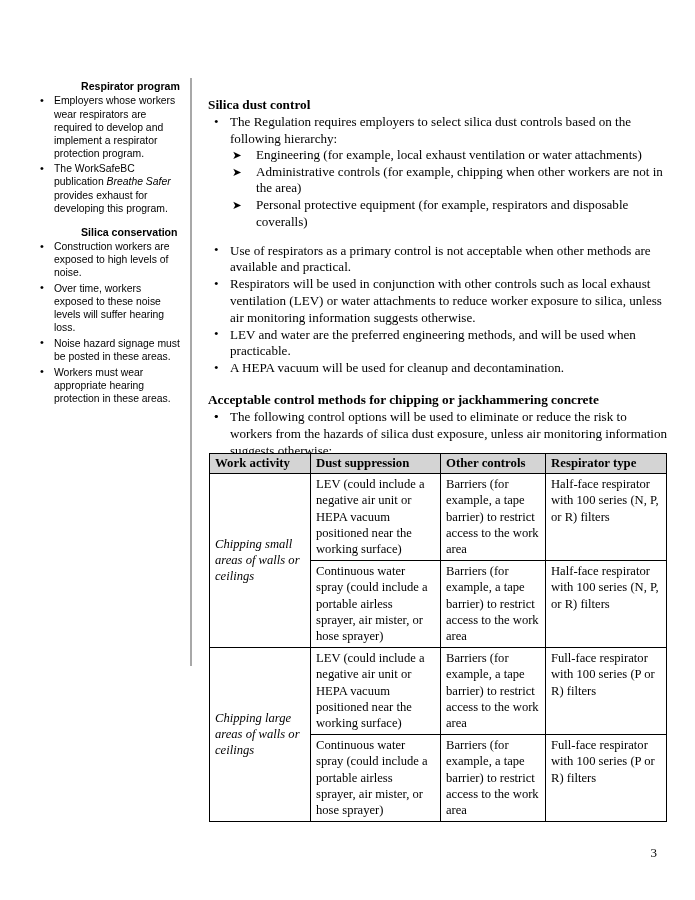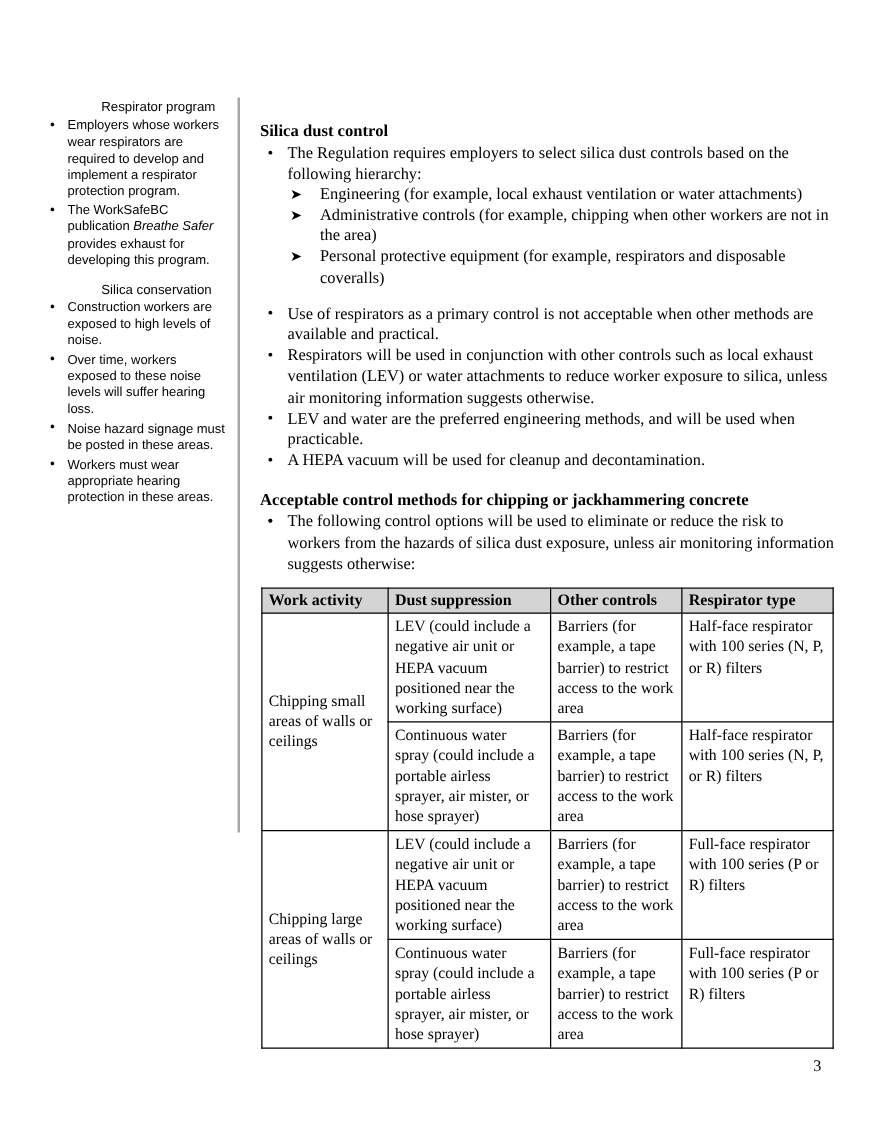--- a/index.html
+++ b/index.html
@@ -27,21 +27,21 @@
     position: absolute;
     left: 38px;
     top: 80px;
     width: 142px;
     font-family: "Liberation Sans", "DejaVu Sans", sans-serif;
     font-size: 10.4px;
     line-height: 13.1px;
     color: #000;
   }
   .side-heading {
-    font-weight: normal;
+    font-weight: bold;
     font-size: 10.6px;
     line-height: 13.4px;
     margin: 0 0 1px 0;
     padding-left: 43px;
   }
   .side-block + .side-block { margin-top: 11px; }
   .side-list {
     list-style: none;
     margin: 0;
     padding: 0;
@@ -122,21 +122,21 @@
     left: 2px;
     top: 0px;
     font-size: 11.5px;
     font-family: "DejaVu Sans", sans-serif;
   }
 
   
   table.ctrl-table {
     position: absolute;
     left: 209px;
-    top: 470px;
+    top: 453px;
     width: 457px;
     border-collapse: collapse;
     font-size: 12.6px;
     line-height: 16.2px;
     table-layout: fixed;
   }
   table.ctrl-table th,
   table.ctrl-table td {
     border: 1px solid #000;
     vertical-align: top;
@@ -147,20 +147,21 @@
   table.ctrl-table thead th {
     background: #d4d4d4;
     font-weight: bold;
     font-size: 12.8px;
     padding-top: 1px;
     padding-bottom: 2px;
     white-space: nowrap;
   }
   table.ctrl-table td.activity {
     vertical-align: middle;
+    font-style: italic;
   }
   col.c1 { width: 101px; }
   col.c2 { width: 130px; }
   col.c3 { width: 105px; }
   col.c4 { width: 121px; }
 
   
   .page-number {
     position: absolute;
     right: 38px;

